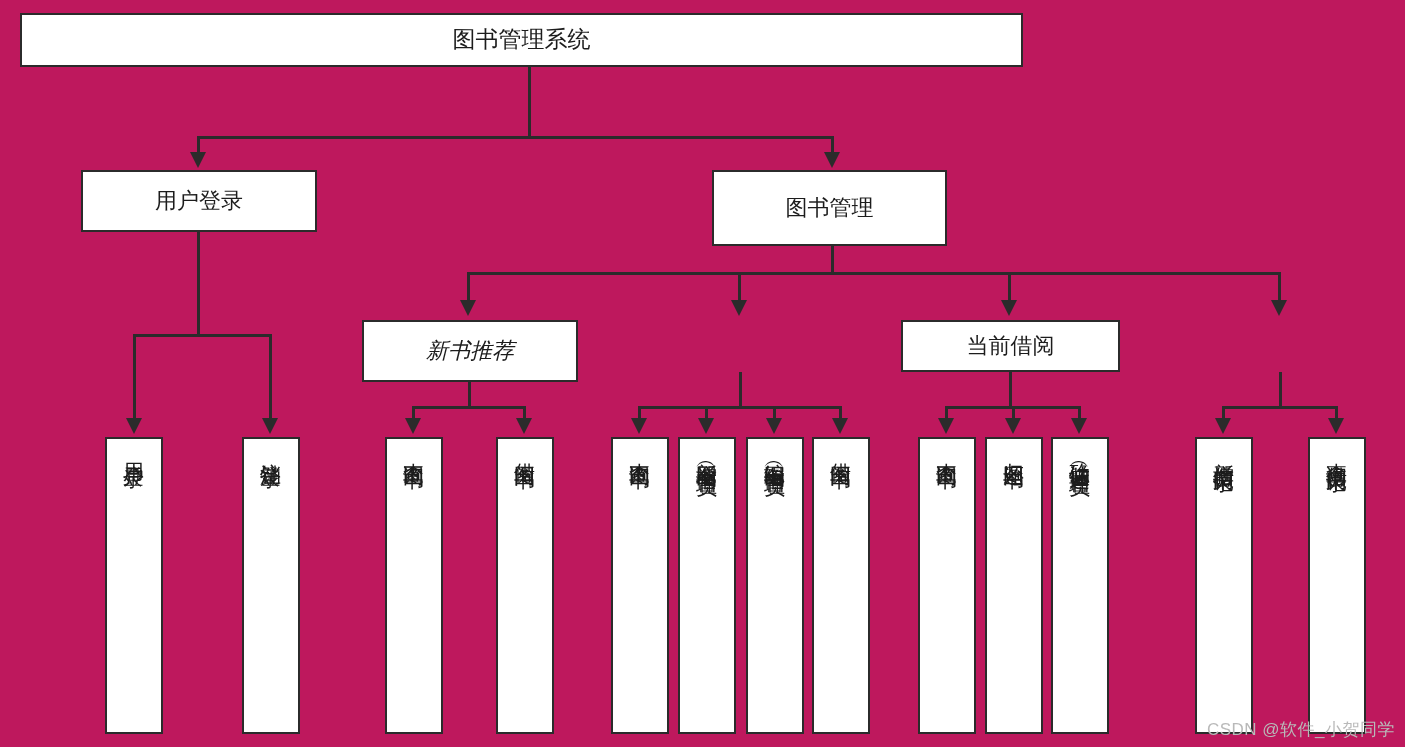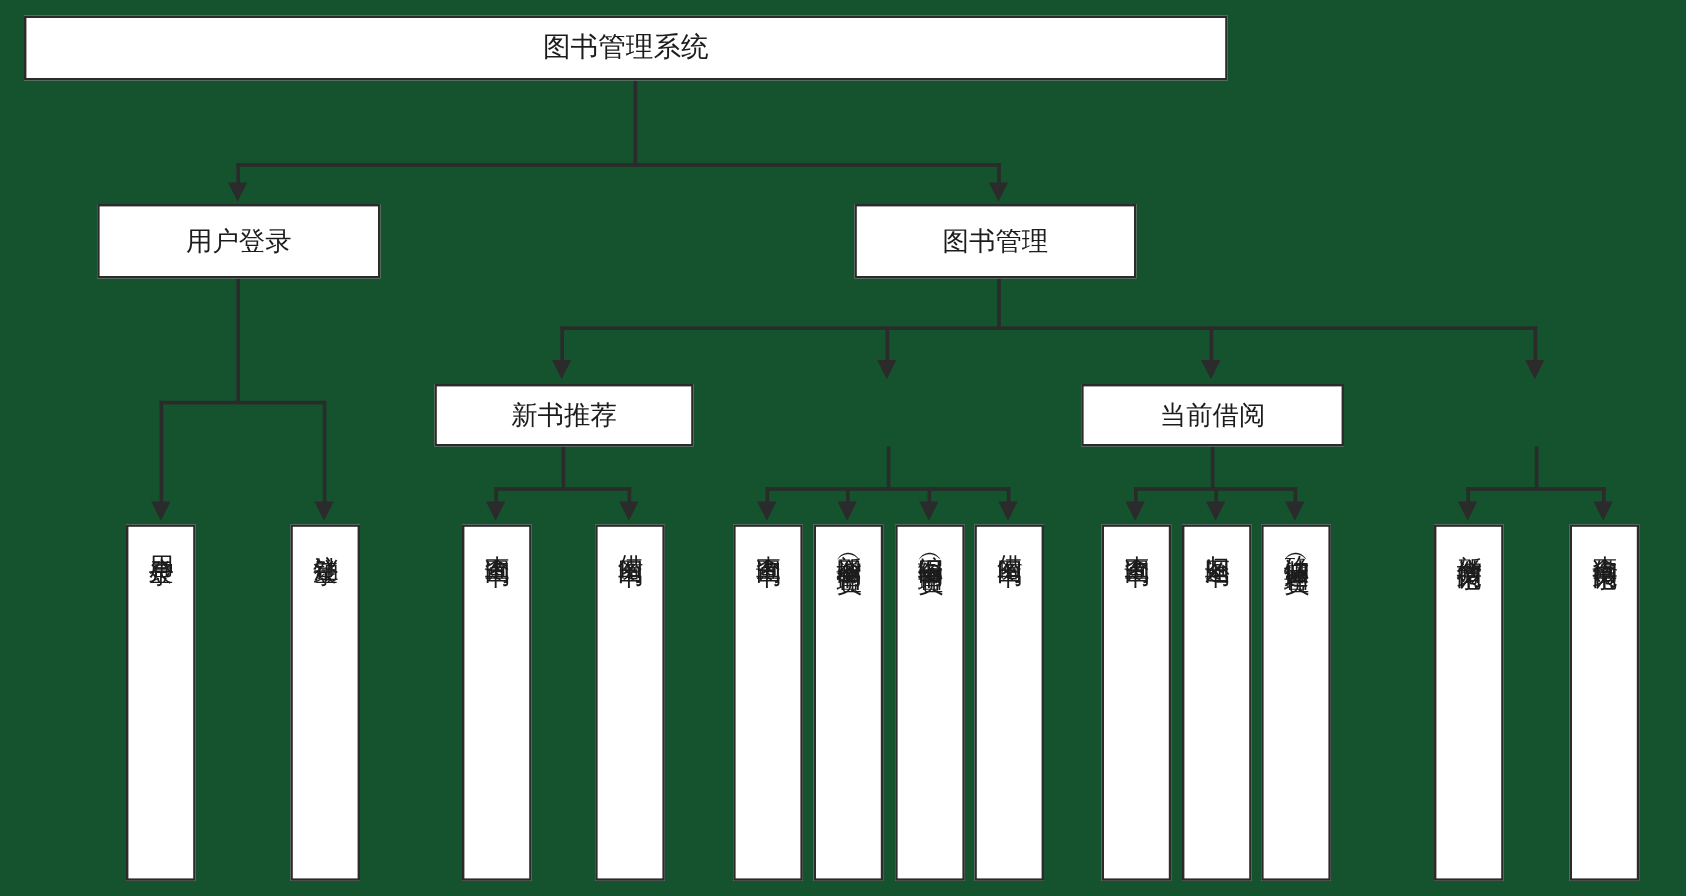--- a/index.html
+++ b/index.html
@@ -5,21 +5,21 @@
 <style>
   html,body{margin:0;padding:0;background:#ffffff;}
   body{
     font-family:"Liberation Sans","DejaVu Sans",sans-serif;
     -webkit-font-smoothing:antialiased;
   }
   #canvas{
     position:relative;
     width:1405px;
     height:747px;
-    background:#14532d;
+    background:#be185d;
     overflow:hidden;
   }
   
   .node{
     position:absolute;
     box-sizing:border-box;
     background:#ffffff;
     border:2px solid #2b2b2b;
     display:flex;
     align-items:center;
@@ -95,21 +95,21 @@
 
   <div class="ln v" style="left:197px;top:136px;width:3px;height:20px;"></div>
   <div class="arrow" style="left:190px;top:152px;"></div>
 
   <div class="ln v" style="left:831px;top:136px;width:3px;height:20px;"></div>
   <div class="arrow" style="left:824px;top:152px;"></div>
 
   <div class="node n-h" style="left:81px;top:170px;width:236px;height:62px;">
     <span class="lbl">用户登录</span>
   </div>
-  <div class="node n-h" style="left:712px;top:170px;width:235px;height:62px;">
+  <div class="node n-h" style="left:712px;top:170px;width:235px;height:76px;">
     <span class="lbl">图书管理</span>
   </div>
 
   <div class="ln v" style="left:197px;top:232px;width:3px;height:104px;"></div>
   <div class="ln h" style="left:133px;top:334px;width:138px;height:3px;"></div>
   <div class="ln v" style="left:133px;top:334px;width:3px;height:86px;"></div>
   <div class="arrow" style="left:126px;top:418px;"></div>
   <div class="ln v" style="left:269px;top:334px;width:3px;height:86px;"></div>
   <div class="arrow" style="left:262px;top:418px;"></div>
 
@@ -118,21 +118,21 @@
 
   <div class="ln v" style="left:467px;top:272px;width:3px;height:30px;"></div>
   <div class="arrow" style="left:460px;top:300px;"></div>
   <div class="ln v" style="left:738px;top:272px;width:3px;height:30px;"></div>
   <div class="arrow" style="left:731px;top:300px;"></div>
   <div class="ln v" style="left:1008px;top:272px;width:3px;height:30px;"></div>
   <div class="arrow" style="left:1001px;top:300px;"></div>
   <div class="ln v" style="left:1278px;top:272px;width:3px;height:30px;"></div>
   <div class="arrow" style="left:1271px;top:300px;"></div>
 
-  <div class="node n-h" style="left:362px;top:320px;width:216px;height:52px;">
+  <div class="node n-h" style="left:362px;top:320px;width:216px;height:62px;font-style:italic;">
     <span class="lbl">新书推荐</span>
   </div>
   <div class="node n-h" style="left:901px;top:320px;width:219px;height:52px;text-align:center;">
     <span class="lbl">当前借阅</span>
   </div>
 
   <div class="ln v" style="left:468px;top:372px;width:3px;height:36px;"></div>
   <div class="ln h" style="left:412px;top:406px;width:114px;height:3px;"></div>
   <div class="ln v" style="left:412px;top:406px;width:3px;height:14px;"></div>
   <div class="arrow" style="left:405px;top:418px;"></div>
@@ -203,14 +203,15 @@
     <span class="lbl">确认归还（管理员）</span>
   </div>
 
   <div class="node n-leaf" style="left:1195px;top:437px;width:58px;height:297px;">
     <span class="lbl">新增借阅记录</span>
   </div>
   <div class="node n-leaf" style="left:1308px;top:437px;width:58px;height:297px;">
     <span class="lbl">查询借阅记录</span>
   </div>
 
+  <div class="watermark">CSDN @软件_小贺同学</div>
 
 </div>
 
 </body></html>

